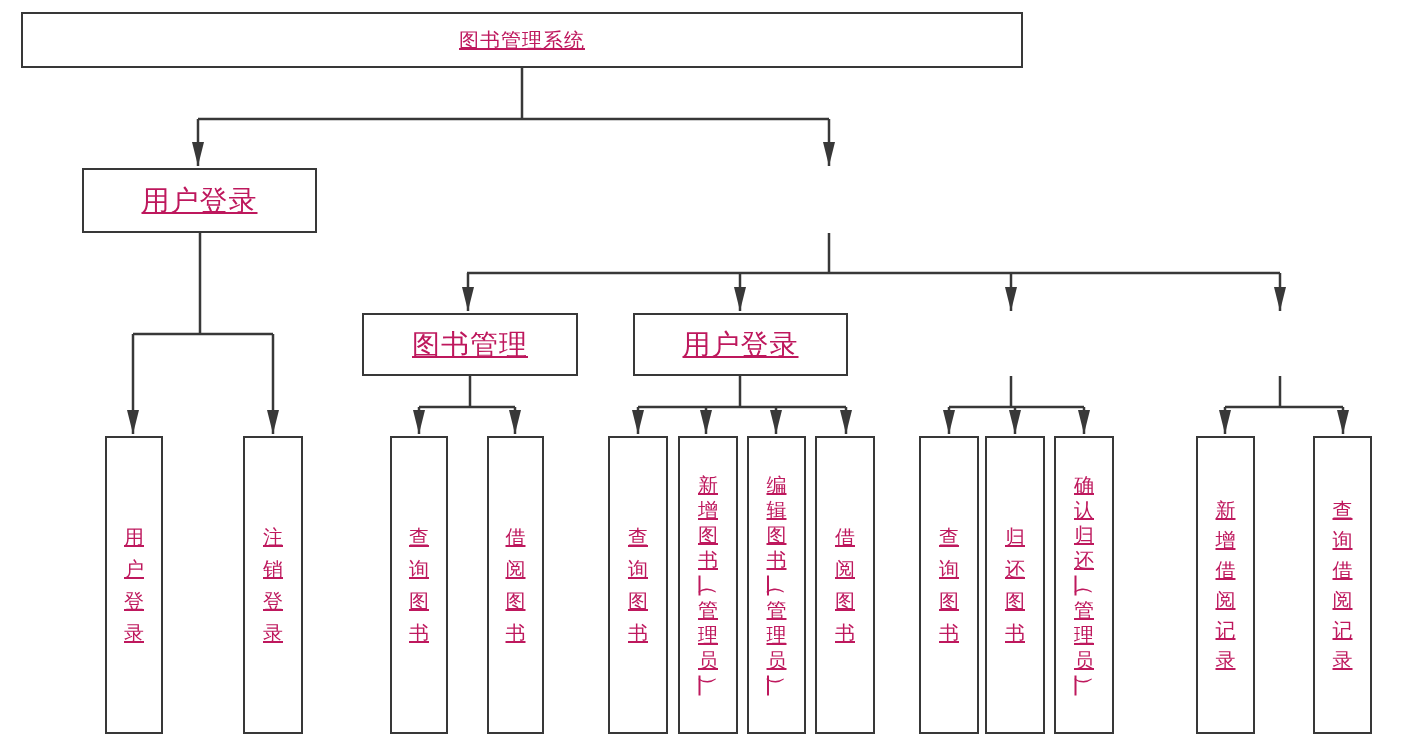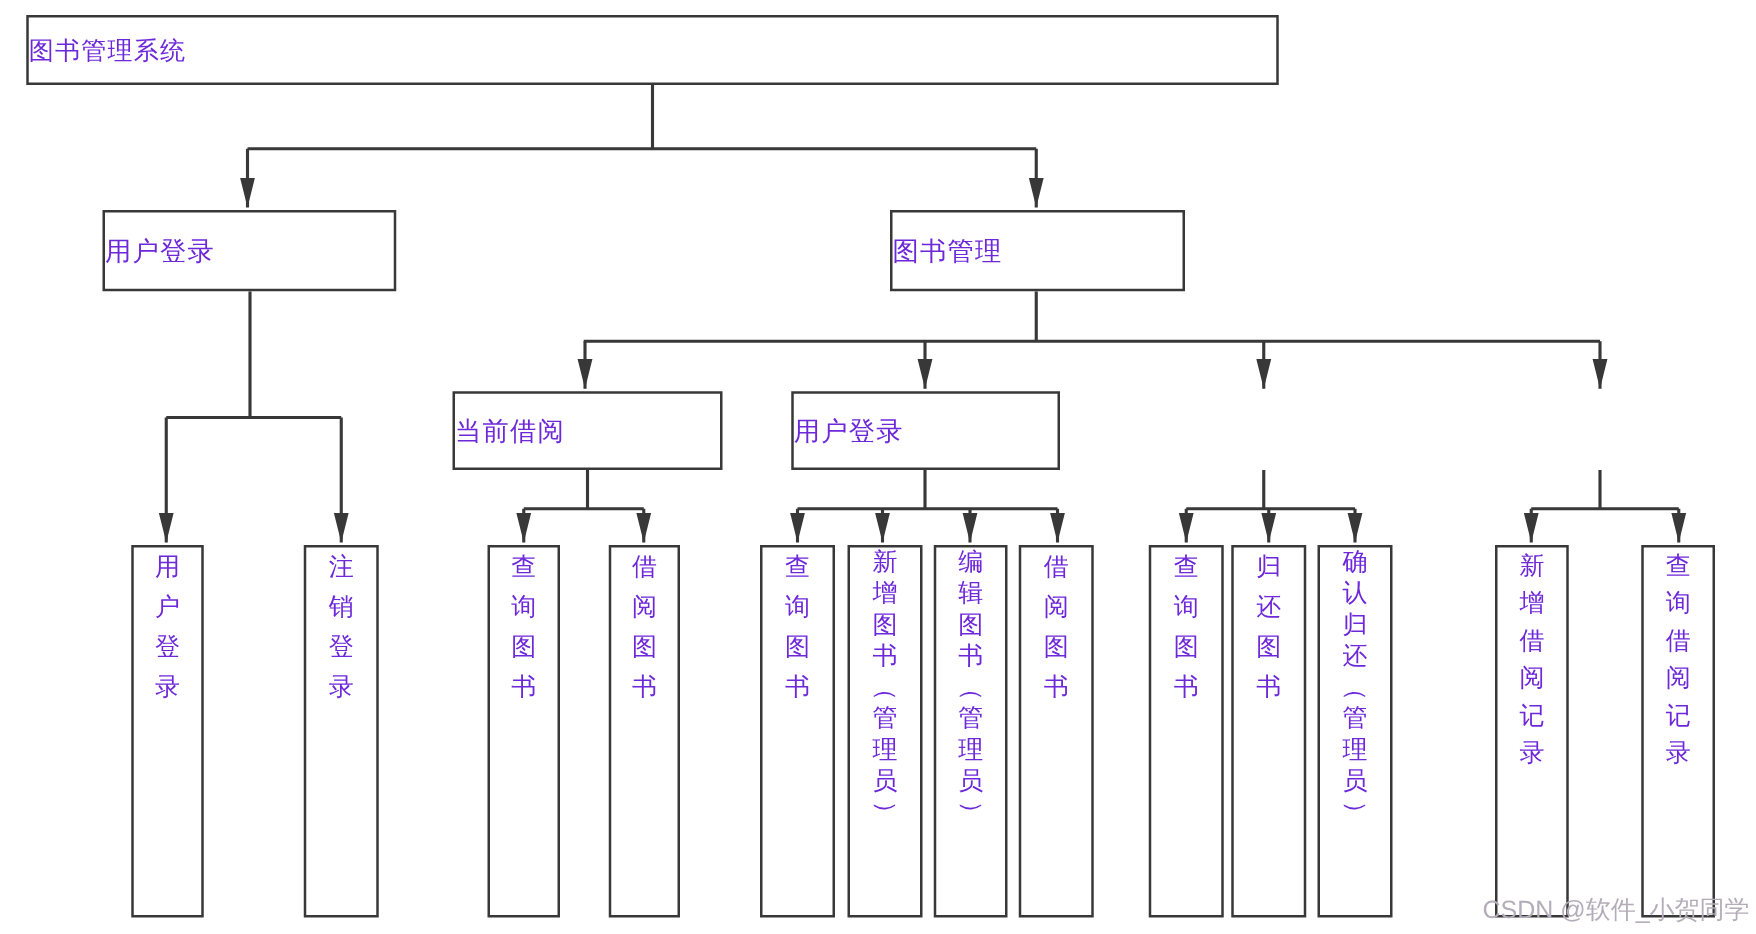--- a/index.html
+++ b/index.html
@@ -11,23 +11,25 @@
     overflow:hidden;
   }
   #wires{position:absolute;left:0;top:0;width:1405px;height:747px;}
   .box{
     position:absolute;
     box-sizing:border-box;
     border:2.5px solid #383838;
     background:#ffffff;
     display:flex;
     align-items:center;
-    color:#6d28d9;
-  }
-  .hbox{font-size:21px;letter-spacing:1px;}
+    justify-content:center;
+    color:#be185d;
+    text-decoration:underline;
+  }
+  .hbox{font-size:28px;letter-spacing:1px;}
   .root{font-size:20px;}
   .leaf{
     flex-direction:column;
     font-size:20px;
     line-height:25px;
   }
   .leaf .vch{display:block;width:100%;text-align:center;line-height:25px;}
   .leaf.sparse .vch{line-height:32px;}
   .leaf.mid .vch{line-height:30px;}
   .leaf .vpar{transform:rotate(90deg);}
@@ -99,26 +101,23 @@
     </g>
   </svg>
 
   <div class="box hbox root" style="left:21px;top:12px;width:1002px;height:56px">
     <span>图书管理系统</span>
   </div>
 
   <div class="box hbox" style="left:82px;top:168px;width:235px;height:65px">
     <span>用户登录</span>
   </div>
-  <div class="box hbox" style="left:712px;top:168px;width:236px;height:65px">
+
+  <div class="box hbox" style="left:362px;top:313px;width:216px;height:63px">
     <span>图书管理</span>
-  </div>
-
-  <div class="box hbox" style="left:362px;top:313px;width:216px;height:63px">
-    <span>当前借阅</span>
   </div>
   <div class="box hbox" style="left:633px;top:313px;width:215px;height:63px">
     <span>用户登录</span>
   </div>
 
   <div class="box leaf sparse" style="left:105px;top:436px;width:58px;height:298px">
       <span class="vch">用</span>
       <span class="vch">户</span>
       <span class="vch">登</span>
       <span class="vch">录</span>
@@ -212,15 +211,14 @@
     </div>
   <div class="box leaf mid" style="left:1313px;top:436px;width:59px;height:298px">
       <span class="vch">查</span>
       <span class="vch">询</span>
       <span class="vch">借</span>
       <span class="vch">阅</span>
       <span class="vch">记</span>
       <span class="vch">录</span>
     </div>
 
-  <div id="watermark" style="color: rgb(179, 173, 185);">CSDN @软件_小贺同学</div>
 
 </div>
 
 </body></html>

